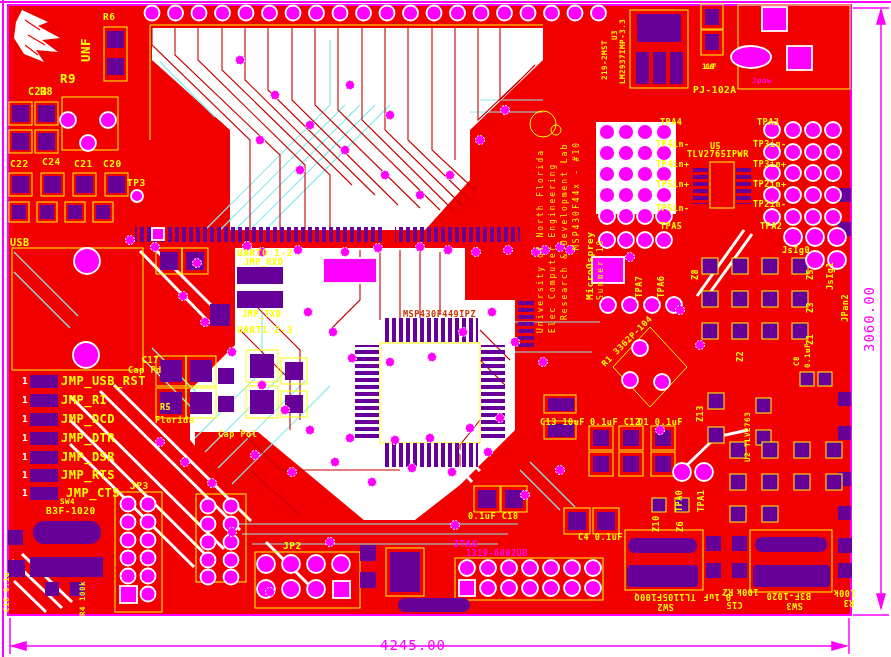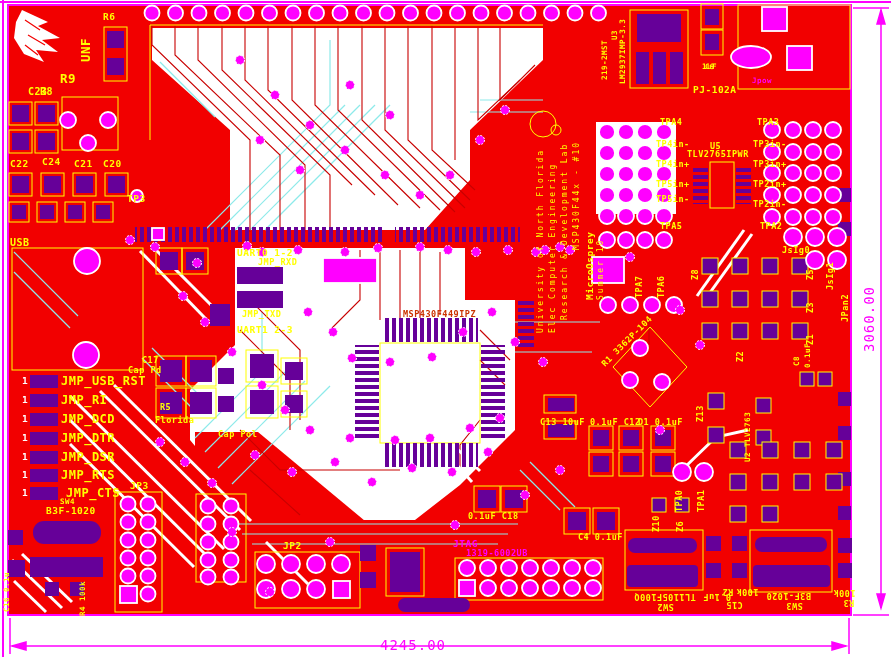--- a/index.html
+++ b/index.html
@@ -574,21 +574,21 @@
 
 <div class="lbl v s12" style="left:80px;top:62px">UNF</div>
 <div class="lbl s9" style="left:103px;top:12px">R6</div>
 <div class="lbl s12" style="left:60px;top:73px">R9</div>
 <div class="lbl s10" style="left:28px;top:87px">C23</div>
 <div class="lbl s10" style="left:40px;top:87px">R8</div>
 <div class="lbl s9" style="left:10px;top:159px">C22</div>
 <div class="lbl s9" style="left:42px;top:157px">C24</div>
 <div class="lbl s9" style="left:74px;top:159px">C21</div>
 <div class="lbl s9" style="left:103px;top:159px">C20</div>
-<div class="lbl s9" style="left:127px;top:194px">TP3</div>
+<div class="lbl s9" style="left:127px;top:178px">TP3</div>
 <div class="lbl s10" style="left:10px;top:238px">USB</div>
 
 <div class="lbl w s9" style="left:22px;top:376px">1</div>
 <div class="lbl w s9" style="left:22px;top:395px">1</div>
 <div class="lbl w s9" style="left:22px;top:414px">1</div>
 <div class="lbl w s9" style="left:22px;top:433px">1</div>
 <div class="lbl w s9" style="left:22px;top:452px">1</div>
 <div class="lbl w s9" style="left:22px;top:470px">1</div>
 <div class="lbl w s9" style="left:22px;top:488px">1</div>
 <div class="lbl jmp" style="left:61px;top:375px">JMP_USB_RST</div>
@@ -605,21 +605,21 @@
 <div class="lbl s9" style="left:283px;top:541px">JP2</div>
 <div class="lbl v s7" style="left:3px;top:612px">C16 0.1u</div>
 <div class="lbl v s7" style="left:79px;top:616px">R4 100k</div>
 
 <div class="lbl" style="left:142px;top:356px">C17</div>
 <div class="lbl" style="left:128px;top:366px">Cap Pd</div>
 <div class="lbl" style="left:160px;top:403px">R5</div>
 <div class="lbl" style="left:155px;top:416px">Florida</div>
 <div class="lbl" style="left:218px;top:430px">Cap Pol</div>
 <div class="lbl s9" style="left:237px;top:248px">UART0 1-2</div>
-<div class="lbl" style="left:258px;top:258px">JMP_RXD</div>
+<div class="lbl" style="left:244px;top:258px">JMP_RXD</div>
 <div class="lbl" style="left:242px;top:310px">JMP_TXD</div>
 <div class="lbl s9" style="left:237px;top:325px">UART1 2-3</div>
 <div class="lbl r" style="left:403px;top:310px">MSP430F449IPZ</div>
 
 <div class="lbl" style="left:540px;top:418px">C13 10uF</div>
 <div class="lbl" style="left:590px;top:418px">0.1uF C12</div>
 <div class="lbl" style="left:638px;top:418px">D1 0.1uF</div>
 <div class="lbl" style="left:468px;top:512px">0.1uF C18</div>
 <div class="lbl" style="left:578px;top:533px">C4 0.1uF</div>
 
@@ -633,21 +633,21 @@
 <div class="lbl s7" style="left:702px;top:63px">1uF</div>
 <div class="lbl m s7" style="left:752px;top:77px">Jpow</div>
 <div class="lbl s9" style="left:693px;top:85px">PJ-102A</div>
 
 <div class="lbl" style="left:710px;top:142px">U5</div>
 <div class="lbl" style="left:687px;top:150px">TLV2765IPWR</div>
 <div class="lbl" style="left:660px;top:118px">TPA4</div>
 <div class="lbl" style="left:656px;top:140px">TP4in-</div>
 <div class="lbl" style="left:656px;top:160px">TP4in+</div>
 <div class="lbl" style="left:656px;top:180px">TP5in+</div>
-<div class="lbl" style="left:656px;top:195px">TP5in-</div>
+<div class="lbl" style="left:656px;top:204px">TP5in-</div>
 <div class="lbl" style="left:660px;top:222px">TPA5</div>
 <div class="lbl" style="left:757px;top:118px">TPA3</div>
 <div class="lbl" style="left:753px;top:140px">TP3in-</div>
 <div class="lbl" style="left:753px;top:160px">TP3in+</div>
 <div class="lbl" style="left:753px;top:180px">TP2in+</div>
 <div class="lbl" style="left:753px;top:200px">TP2in-</div>
 <div class="lbl" style="left:760px;top:222px">TPA2</div>
 <div class="lbl" style="left:782px;top:246px">JsIg0</div>
 <div class="lbl v" style="left:826px;top:290px">JsIg1</div>
 <div class="lbl v" style="left:841px;top:322px">JPan2</div>

